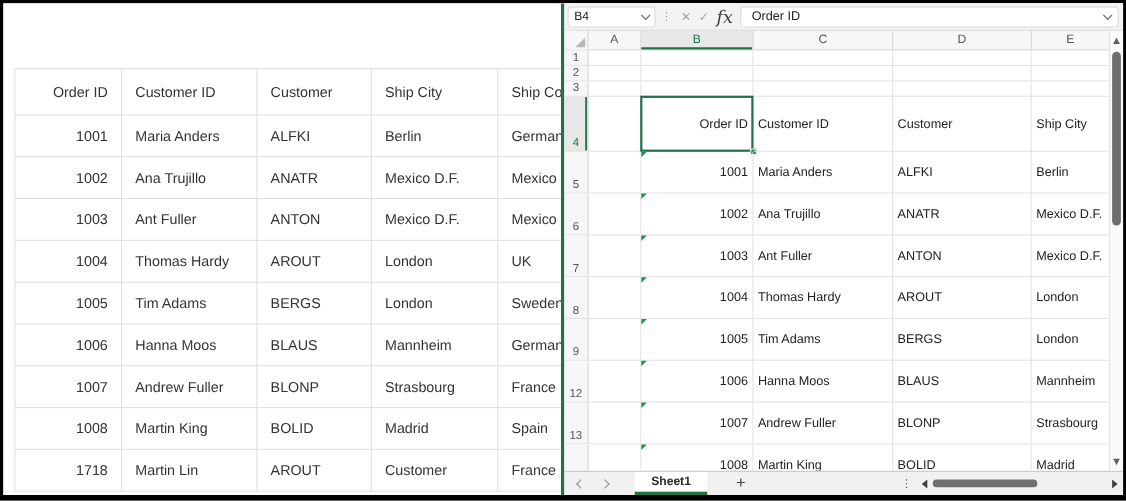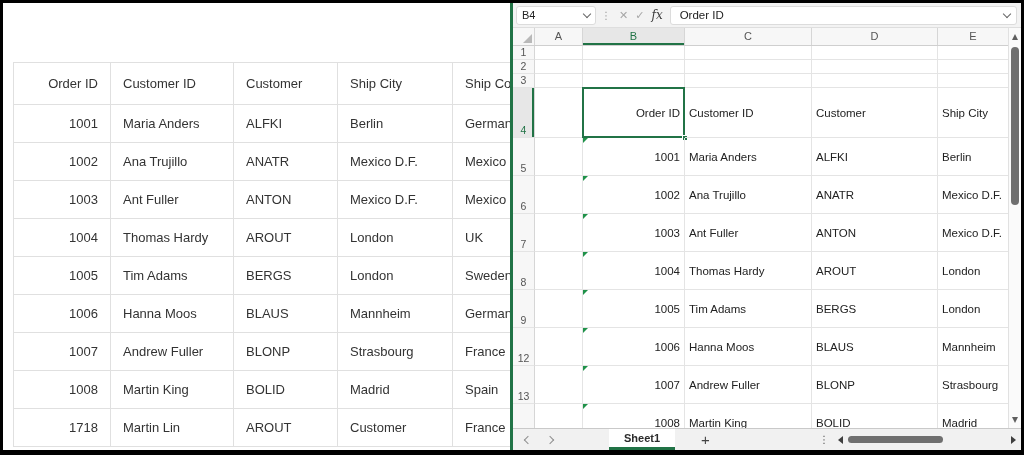--- a/index.html
+++ b/index.html
@@ -36,21 +36,21 @@
   .fbar-row{height:25px;flex:none;background:#f3f3f3;border-bottom:1px solid #dedede;
     display:flex;align-items:center;padding:0 4px 0 3px;gap:4px;}
   .name-box{width:80px;height:19px;background:#fff;border:1px solid #dcdcdc;border-radius:3px;
     display:flex;align-items:center;font-size:11px;color:#222;padding:0 5px;flex:none;}
   .name-box .nb-text{flex:1;}
   .chev{width:6px;height:6px;border-right:1.3px solid #666;border-bottom:1.3px solid #666;
     transform:rotate(45deg);display:inline-block;margin-top:-3px;flex:none;}
   .vdots{color:#9a9a9a;font-size:10px;flex:none;padding:0 1px;}
   .fx-icons{display:flex;align-items:center;gap:7px;flex:none;padding:0 3px;}
   .icon-x,.icon-check{color:#a6a6a6;font-size:11px;}
-  .icon-fx{font-family:"DejaVu Serif",serif;font-style:italic;font-size:12px;color:#3d3d3d;}
+  .icon-fx{font-family:"DejaVu Serif",serif;font-style:italic;font-size:16px;color:#3d3d3d;}
   .formula-bar{flex:1;height:19px;background:#fff;border:1px solid #dcdcdc;border-radius:3px;
     display:flex;align-items:center;font-size:11.5px;color:#222;padding:0 6px 0 9px;}
   .formula-bar .fb-text{flex:1;white-space:nowrap;overflow:hidden;}
 
   .sheet-area{flex:1;display:flex;overflow:hidden;}
   .grid-col{flex:1;display:flex;flex-direction:column;overflow:hidden;}
 
   .colhdr-row{height:18px;flex:none;display:flex;background:#f7f7f7;border-bottom:1px solid #cfcfcf;}
   .corner-cell{width:22px;flex:none;border-right:1px solid #d6d6d6;position:relative;background:#f7f7f7;}
   .corner-cell::after{content:'';position:absolute;right:2px;bottom:2px;
@@ -85,21 +85,21 @@
   .v-thumb{position:absolute;top:19px;left:2px;width:8px;height:158px;background:#6f6f6f;border-radius:4px;}
   .tri-down{position:absolute;bottom:5px;left:3px;width:0;height:0;
     border-top:6px solid #5f5f5f;border-left:3.5px solid transparent;border-right:3.5px solid transparent;}
 
   .tab-bar{height:22px;flex:none;background:#f1f1f1;border-top:1px solid #c9c9c9;
     display:flex;align-items:center;}
   .nav-ch{width:6px;height:6px;display:inline-block;border-left:1.4px solid #8f8f8f;
     border-bottom:1.4px solid #8f8f8f;flex:none;}
   .nav-prev{transform:rotate(45deg);margin-left:12px;}
   .nav-next{transform:rotate(-135deg);margin-left:16px;}
-  .sheet-tab{margin-left:56px;height:100%;background:#fff;padding:0 15px;display:flex;
+  .sheet-tab{margin-left:24px;height:100%;background:#fff;padding:0 15px;display:flex;
     align-items:center;font-size:11px;font-weight:600;color:#2b2b2b;
     border-bottom:3px solid var(--excel-green);cursor:pointer;flex:none;}
   .add-sheet{margin-left:26px;color:#444;font-size:15px;line-height:15px;flex:none;cursor:pointer;}
   .tb-dots{margin-left:auto;color:#555;font-size:10px;flex:none;}
   .hscroll{width:178px;flex:none;display:flex;align-items:center;margin:0 5px 0 8px;}
   .h-arr-l{width:0;height:0;border-right:5px solid #3f3f3f;
     border-top:4px solid transparent;border-bottom:4px solid transparent;flex:none;}
   .h-thumb{width:95px;height:7px;background:#6f6f6f;border-radius:4px;margin-left:5px;flex:none;}
   .h-track{flex:1;}
   .h-arr-r{width:0;height:0;border-left:5px solid #3f3f3f;

